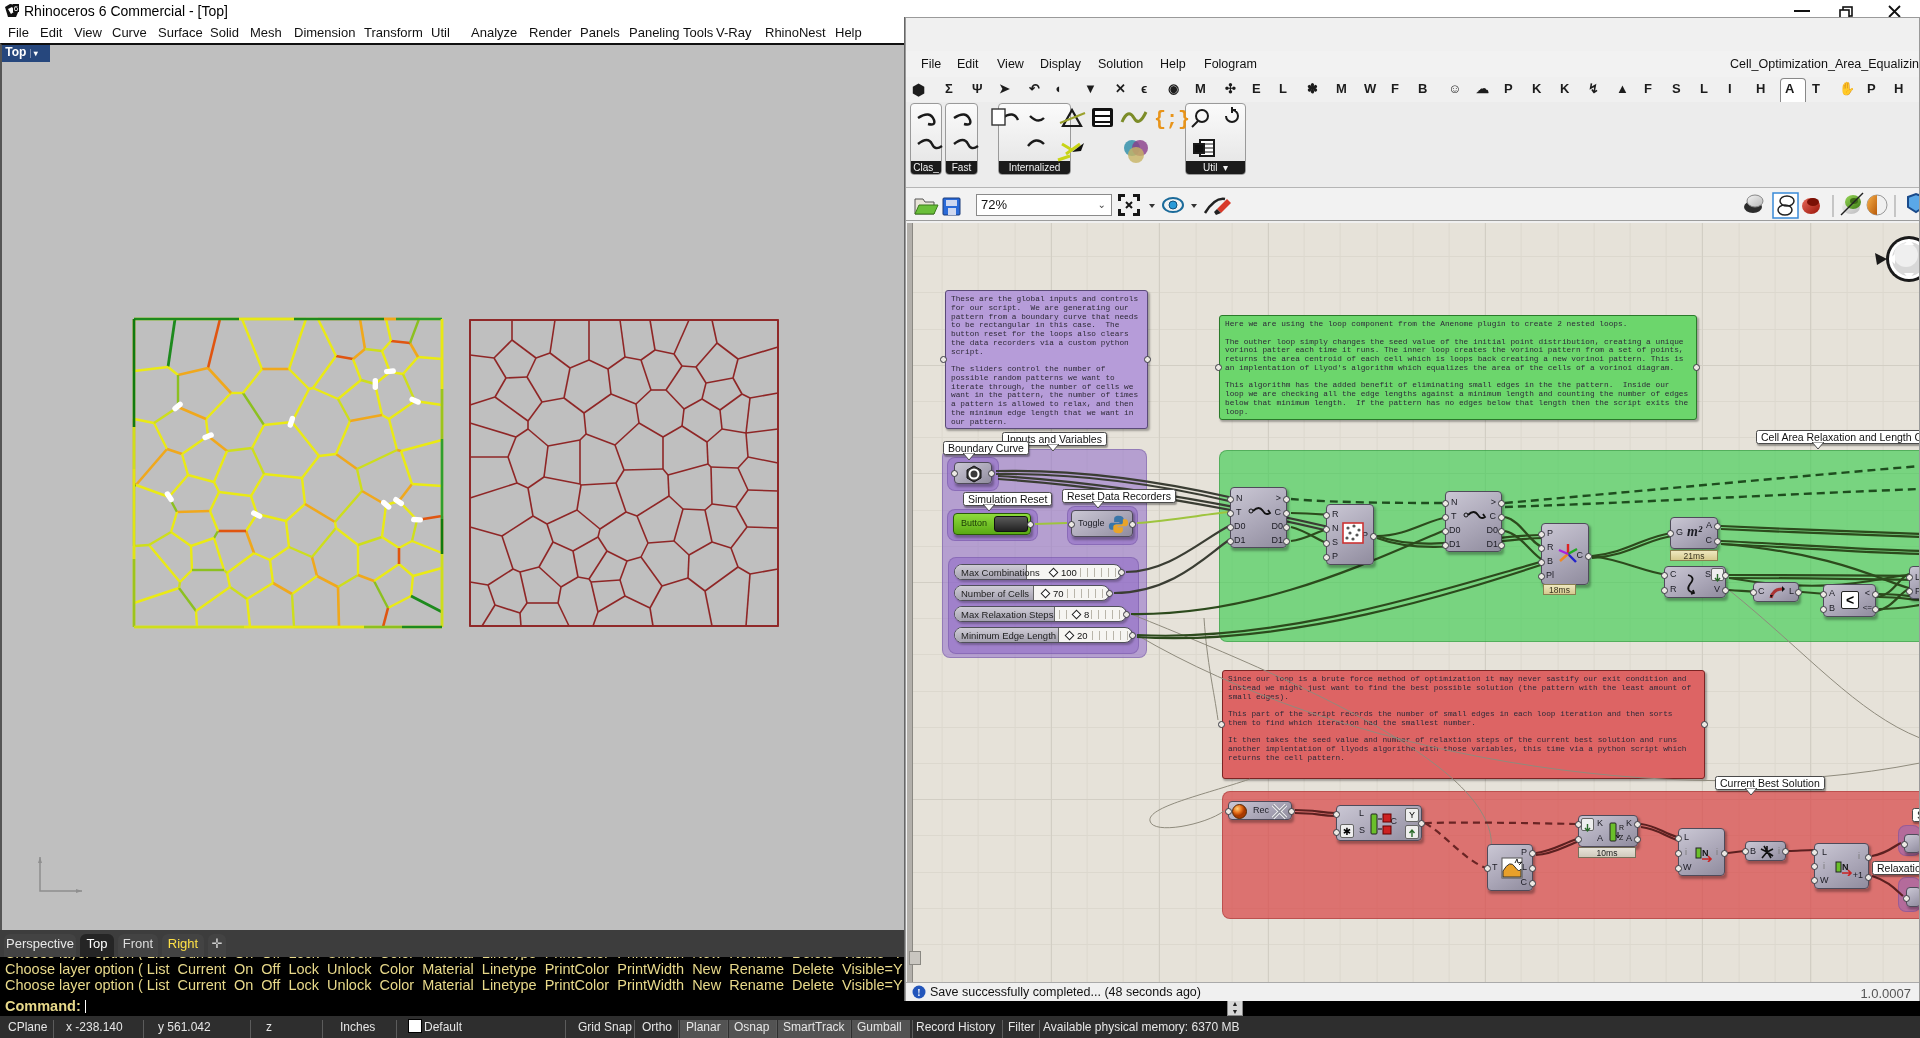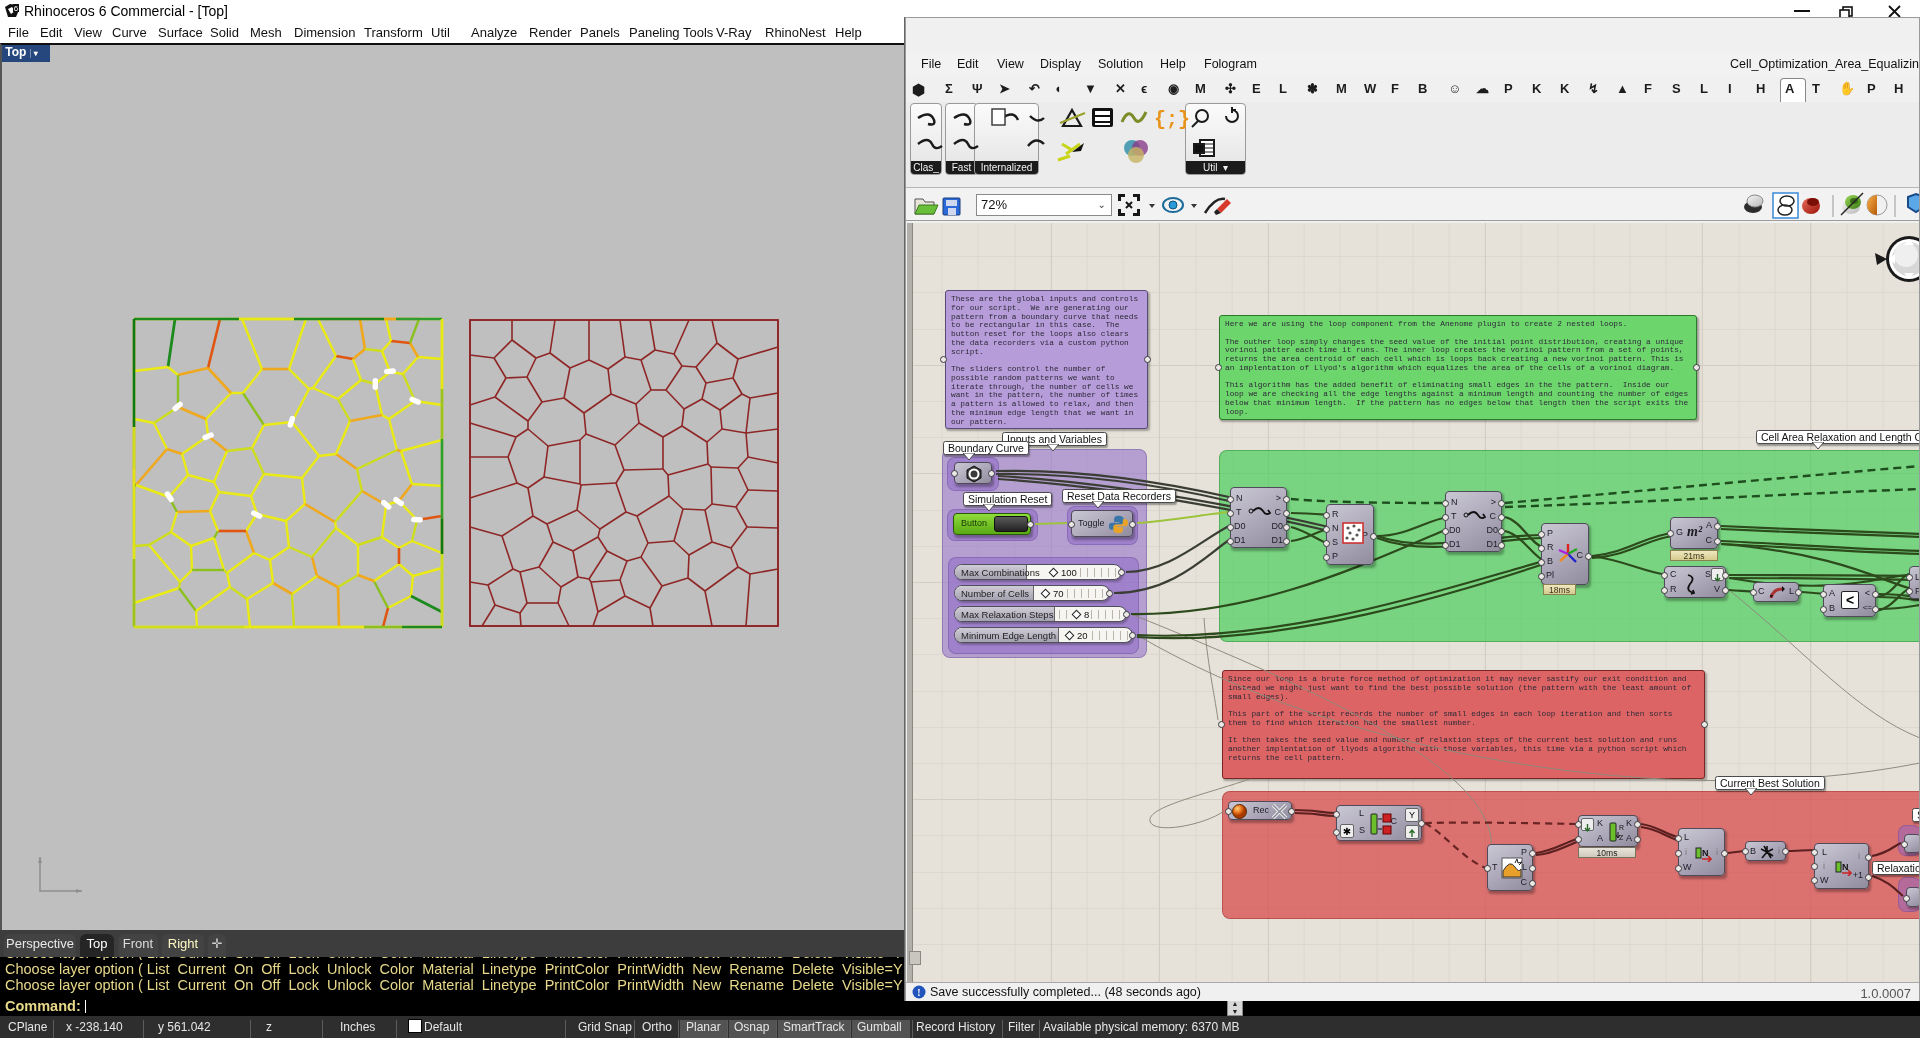--- a/index.html
+++ b/index.html
@@ -513,21 +513,21 @@
 <line x1="598" y1="537" x2="600" y2="529" stroke="#8f2626" stroke-width="1.6"></line>
 <line x1="547" y1="524" x2="577" y2="510" stroke="#8f2626" stroke-width="1.6"></line>
 <line x1="580" y1="484" x2="581" y2="485" stroke="#8f2626" stroke-width="1.6"></line>
 <line x1="624" y1="470" x2="616" y2="483" stroke="#8f2626" stroke-width="1.6"></line>
 <rect x="470" y="320" width="308" height="306" fill="none" stroke="#8f2626" stroke-width="1.8"></rect>
 </svg>
 <div class="abs" id="vptabs">
  <span class="vt" style="left:4px;width:72px;color:#e8e8e8">Perspective</span>
  <span class="vt" style="left:80px;width:34px;background:#252525;color:#fff">Top</span>
  <span class="vt" style="left:118px;width:40px;color:#dcdcdc">Front</span>
- <span class="vt" style="left:162px;width:42px;color:#fef9c3">Right</span>
+ <span class="vt" style="left:162px;width:42px;color:#fde047">Right</span>
  <span class="vt" style="left:208px;width:18px;color:#cfcfcf;font-size:13px">✛</span>
 </div>
 <div class="abs" id="cmdarea" style="overflow:hidden">
  <div style="position:absolute;left:5px;top:-12px;white-space:nowrap;width:900px;height:15px;overflow:hidden">Choose layer option ( List&nbsp; Current&nbsp; On&nbsp; Off&nbsp; Lock&nbsp; Unlock&nbsp; Color&nbsp; Material&nbsp; Linetype&nbsp; PrintColor&nbsp; PrintWidth&nbsp; New&nbsp; Rename&nbsp; Delete&nbsp; Visible=Y</div>
  <div style="position:absolute;left:5px;top:4px;white-space:nowrap;width:900px;overflow:hidden">Choose layer option ( List&nbsp; Current&nbsp; On&nbsp; Off&nbsp; Lock&nbsp; Unlock&nbsp; Color&nbsp; Material&nbsp; Linetype&nbsp; PrintColor&nbsp; PrintWidth&nbsp; New&nbsp; Rename&nbsp; Delete&nbsp; Visible=Y</div>
  <div style="position:absolute;left:5px;top:20px;white-space:nowrap;width:900px;overflow:hidden">Choose layer option ( List&nbsp; Current&nbsp; On&nbsp; Off&nbsp; Lock&nbsp; Unlock&nbsp; Color&nbsp; Material&nbsp; Linetype&nbsp; PrintColor&nbsp; PrintWidth&nbsp; New&nbsp; Rename&nbsp; Delete&nbsp; Visible=Y</div>
  <div style="position:absolute;left:5px;top:41px;font-weight:bold">Command: <span style="display:inline-block;width:1px;height:13px;background:#fff;vertical-align:-2px"></span></div>
 </div>
 <div class="abs" style="left:1227px;top:999px;width:16px;height:17px;background:#d8d8d8;border:1px solid #888;font-size:7px;color:#222;text-align:center;line-height:8px">▲<br>▼</div>
 <div class="abs" id="statusbar">
@@ -617,21 +617,21 @@
         <span class="tb" style="left:961px">P</span>
         <span class="tb" style="left:988px">H</span>
  </div>
  <div class="gh-abs" id="gh-toolbar" style="left:0;top:84px;width:1013px;height:85px;background:#ececec">
   <div class="pnl" style="left:4px;width:32px">
           <div class="plbl">Clas_</div>
         </div>
   <div class="pnl" style="left:39px;width:33px">
           <div class="plbl">Fast</div>
         </div>
-  <div class="pnl" style="left:68px;width:65px">
+  <div class="pnl" style="left:92px;width:73px">
           <div class="plbl">Internalized</div>
         </div>
   <div class="pnl" style="left:279px;width:61px">
           <div class="plbl">Util&nbsp;&nbsp;▾</div>
         </div>
   <svg style="position:absolute;left:4px;top:2px" width="340" height="60">
     <g stroke="#1a1a1a" stroke-width="2.4" fill="none">
      <path d="M8 14 q12 -8 16 2 q2 6 -6 4"></path>
             <path d="M8 40 q10 -8 14 0 q3 7 10 2"></path>
      <path d="M44 14 q12 -8 16 2 q2 6 -6 4"></path>

